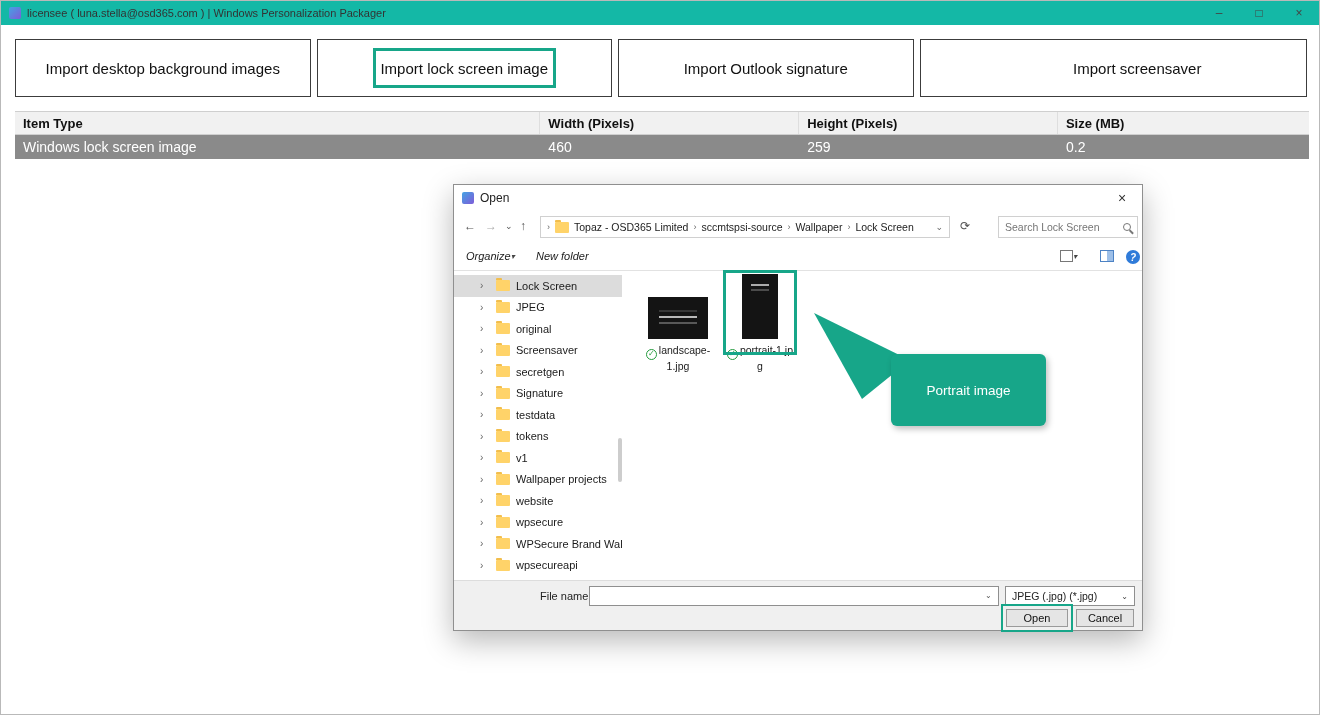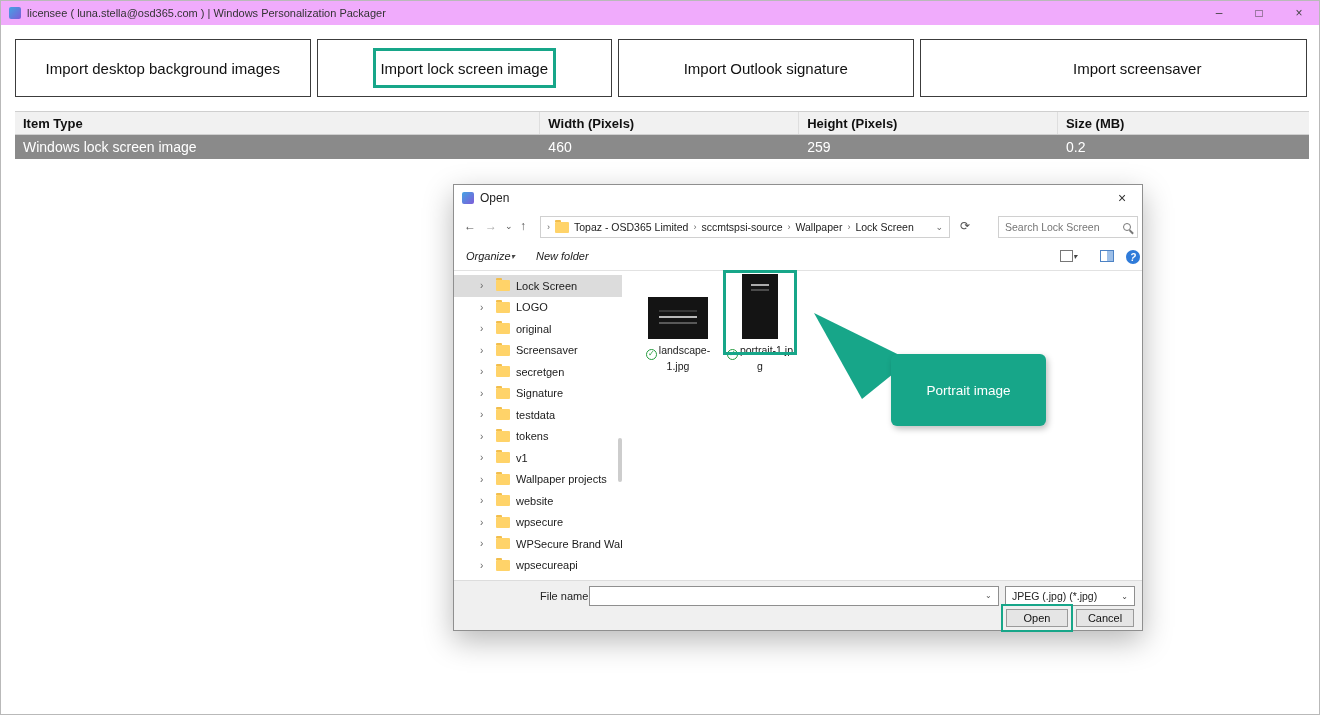--- a/index.html
+++ b/index.html
@@ -1,21 +1,21 @@
 <!DOCTYPE html>
 <html><head>
 <meta charset="utf-8">
 <style>
   * { margin:0; padding:0; box-sizing:border-box; font-family:"Liberation Sans", sans-serif; }
   :root { --accent:#17A689; }
   body { background:#e9e9e9; }
   .stage { position:relative; width:1320px; height:715px; background:#fff; border:1px solid #b9b9b9; overflow:hidden; }
 
   
-  .titlebar { position:absolute; top:0; left:0; right:0; height:24px; background:#f0abfc; display:flex; align-items:center; padding-left:8px; font-size:11px; color:#333; }
+  .titlebar { position:absolute; top:0; left:0; right:0; height:24px; background:#14b8a6; display:flex; align-items:center; padding-left:8px; font-size:11px; color:#333; }
   .app-icon { width:12px; height:12px; border-radius:2px; background:linear-gradient(135deg,#44a3e3,#7e5bd8); margin-right:6px; flex:0 0 auto; }
   .win-controls { position:absolute; right:0; top:0; height:24px; display:flex; }
   .win-btn { width:40px; height:24px; display:flex; align-items:center; justify-content:center; font-size:12px; color:#444; cursor:default; }
 
   
   .top-buttons { position:absolute; top:38px; left:14px; right:12px; height:58px; display:flex; gap:6px; }
   .bottom-buttons { position:absolute; top:637px; left:14px; right:12px; height:62px; display:flex; gap:6px; }
   .big-btn { flex:1; background:#fff; border:1px solid #3c3c3c; display:flex; align-items:center; justify-content:center; font-size:15px; color:#111; position:relative; }
   .big-btn.wide { flex:1.15;padding-left:48px; }
   .big-btn.wide2 { flex:1.1; }
@@ -193,21 +193,21 @@
 
     <div class="treepane">
       <div class="tree-item sel">
         <span class="chev">›</span>
         <span class="folder"></span>
         <span class="tree-label">Lock Screen</span>
       </div>
       <div class="tree-item">
         <span class="chev">›</span>
         <span class="folder"></span>
-        <span class="tree-label">LOGO</span>
+        <span class="tree-label">JPEG</span>
       </div>
       <div class="tree-item">
         <span class="chev">›</span>
         <span class="folder"></span>
         <span class="tree-label">original</span>
       </div>
       <div class="tree-item">
         <span class="chev">›</span>
         <span class="folder"></span>
         <span class="tree-label">Screensaver</span>

